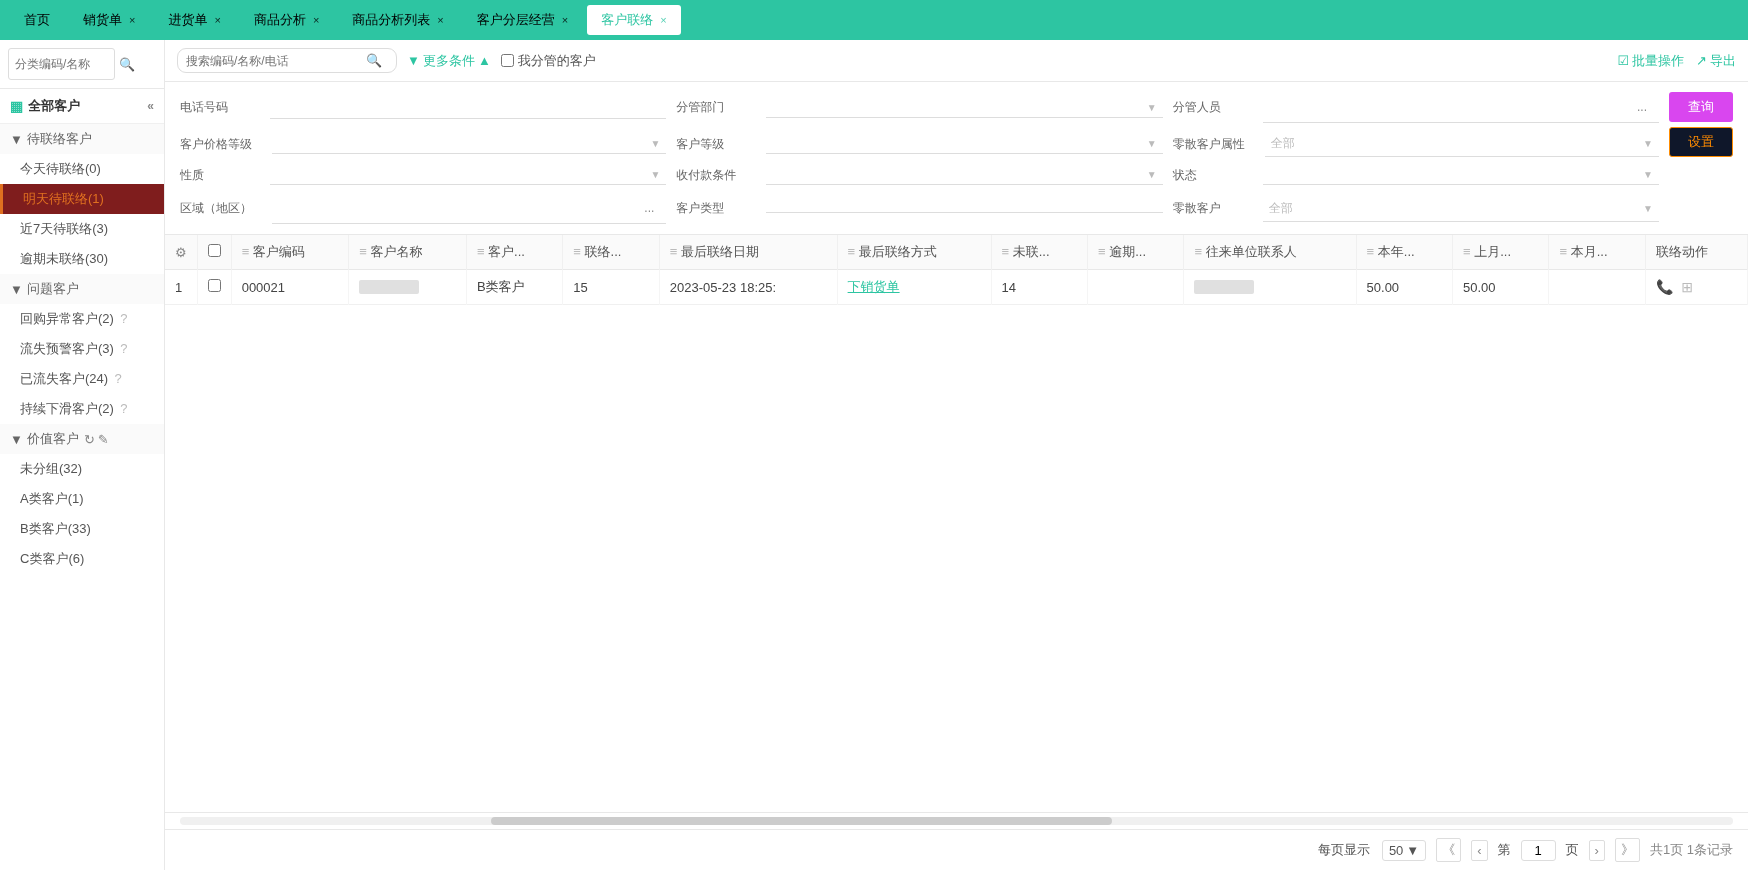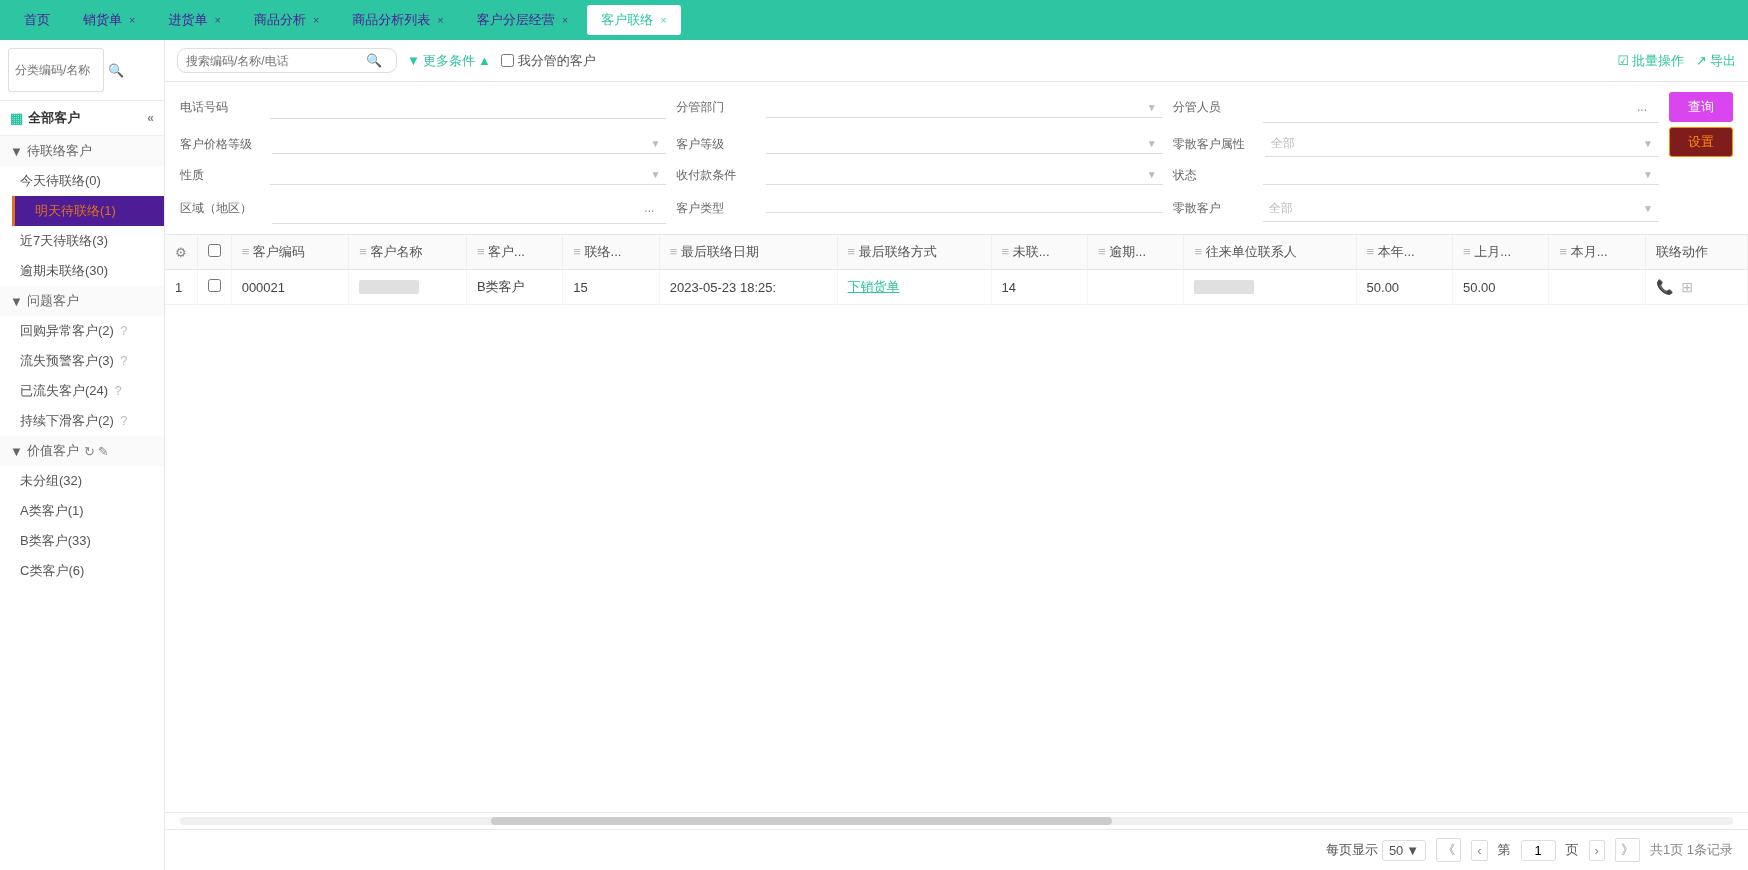--- a/index.html
+++ b/index.html
@@ -8,21 +8,21 @@
     
     .top-nav {
       background: #2dc5a2;
       height: 40px;
       display: flex;
       align-items: center;
       padding: 0 10px;
       gap: 5px;
     }
     .nav-item {
-      color: #4c1d95;
+      color: #000000;
       padding: 6px 14px;
       cursor: pointer;
       border-radius: 3px;
       white-space: nowrap;
       display: flex;
       align-items: center;
       gap: 4px;
       font-size: 13px;
     }
     .nav-item.active { background: #fff; color: #2dc5a2; }
@@ -44,22 +44,22 @@
     }
     .sidebar-search {
       padding: 8px;
       display: flex;
       align-items: center;
       border-bottom: 1px solid #e8e8e8;
     }
     .sidebar-search input {
       border: 1px solid #ddd;
       border-radius: 3px;
-      padding: 14px 6px;
-      width: 96px;
+      padding: 8px 6px;
+      width: 107px;
       font-size: 12px;
       outline: none;
     }
     .sidebar-search .search-icon-btn {
       cursor: pointer;
       margin-left: 4px;
       color: #888;
     }
     .sidebar-header {
       display: flex;
@@ -80,21 +80,21 @@
       font-size: 12px;
       background: #fafafa;
     }
     .sidebar-group-title .triangle { margin-right: 4px; }
     .sidebar-item {
       padding: 6px 10px 6px 20px;
       color: #555;
       cursor: pointer;
       font-size: 12px;
     }
-    .sidebar-item.active { background: #4c1d95; color: #e07020; border-left: 3px solid #e07020; margin-left: 12px; }
+    .sidebar-item.active { background: #7f1d1d; color: #e07020; border-left: 3px solid #e07020; }
     .sidebar-sub-group {
       padding: 6px 10px;
       color: #666;
       font-size: 12px;
       background: #fafafa;
       display: flex;
       align-items: center;
     }
     .sidebar-sub-group .triangle { margin-right: 4px; }
 
@@ -224,21 +224,21 @@
     .btn-query {
       background: #d946ef;
       color: #fff;
       border: none;
       border-radius: 3px;
       padding: 6px 18px;
       cursor: pointer;
       font-size: 13px;
     }
     .btn-set {
-      background: #7f1d1d;
+      background: #0f172a;
       color: #ff8c00;
       border: 1px solid #ff8c00;
       border-radius: 3px;
       padding: 5px 18px;
       cursor: pointer;
       font-size: 13px;
     }
 
     
     .table-area {
@@ -302,21 +302,21 @@
       display: flex;
       align-items: center;
       justify-content: flex-end;
       gap: 10px;
       font-size: 12px;
       color: #555;
     }
     .page-size-select {
       display: flex;
       align-items: center;
-      gap: 4px;
+      gap: 12px;
     }
     .page-size-box {
       border: 1px solid #ddd;
       border-radius: 3px;
       padding: 2px 6px;
       cursor: pointer;
       display: flex;
       align-items: center;
       gap: 3px;
     }

